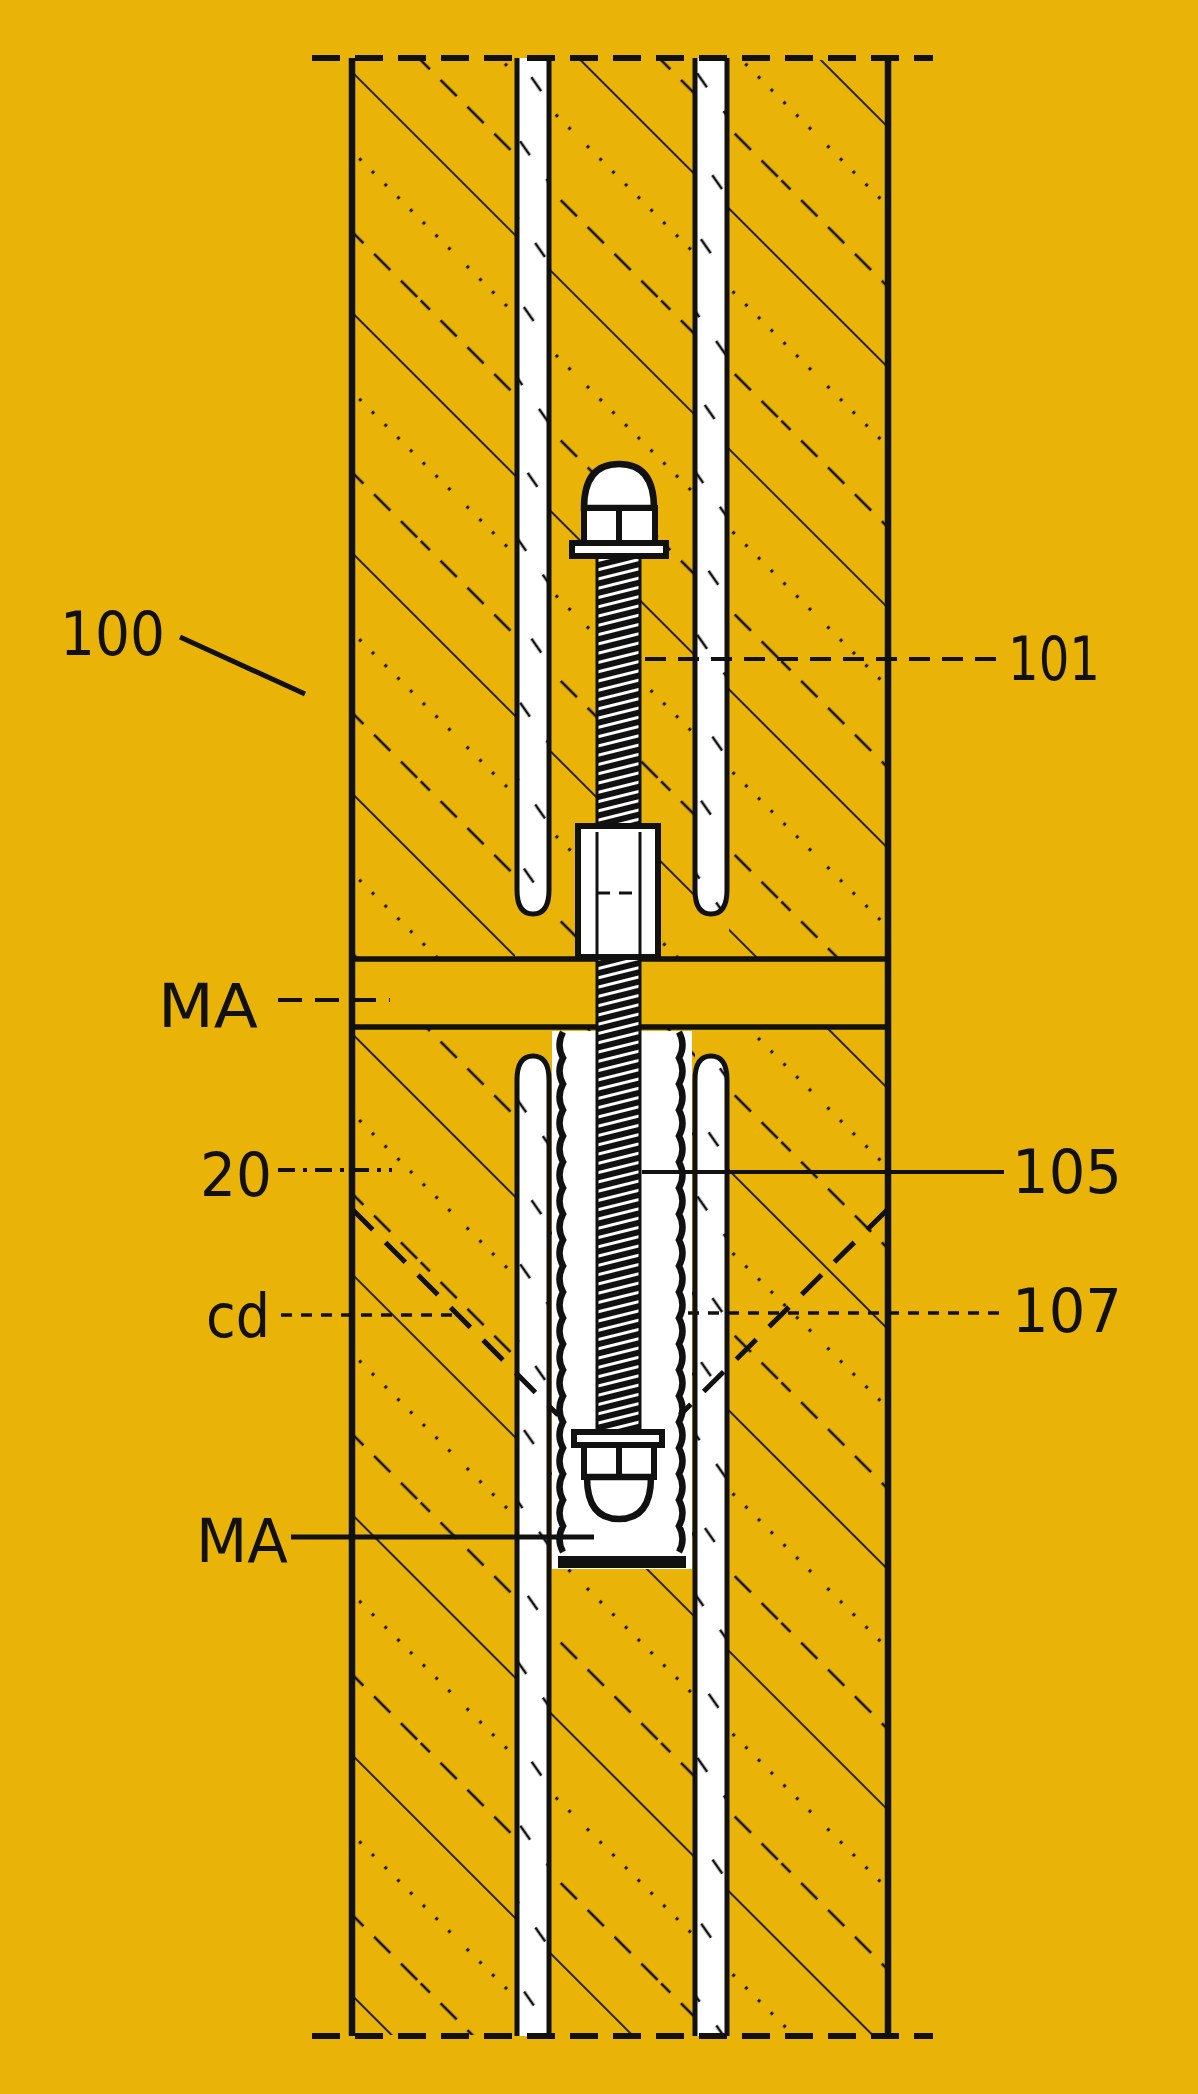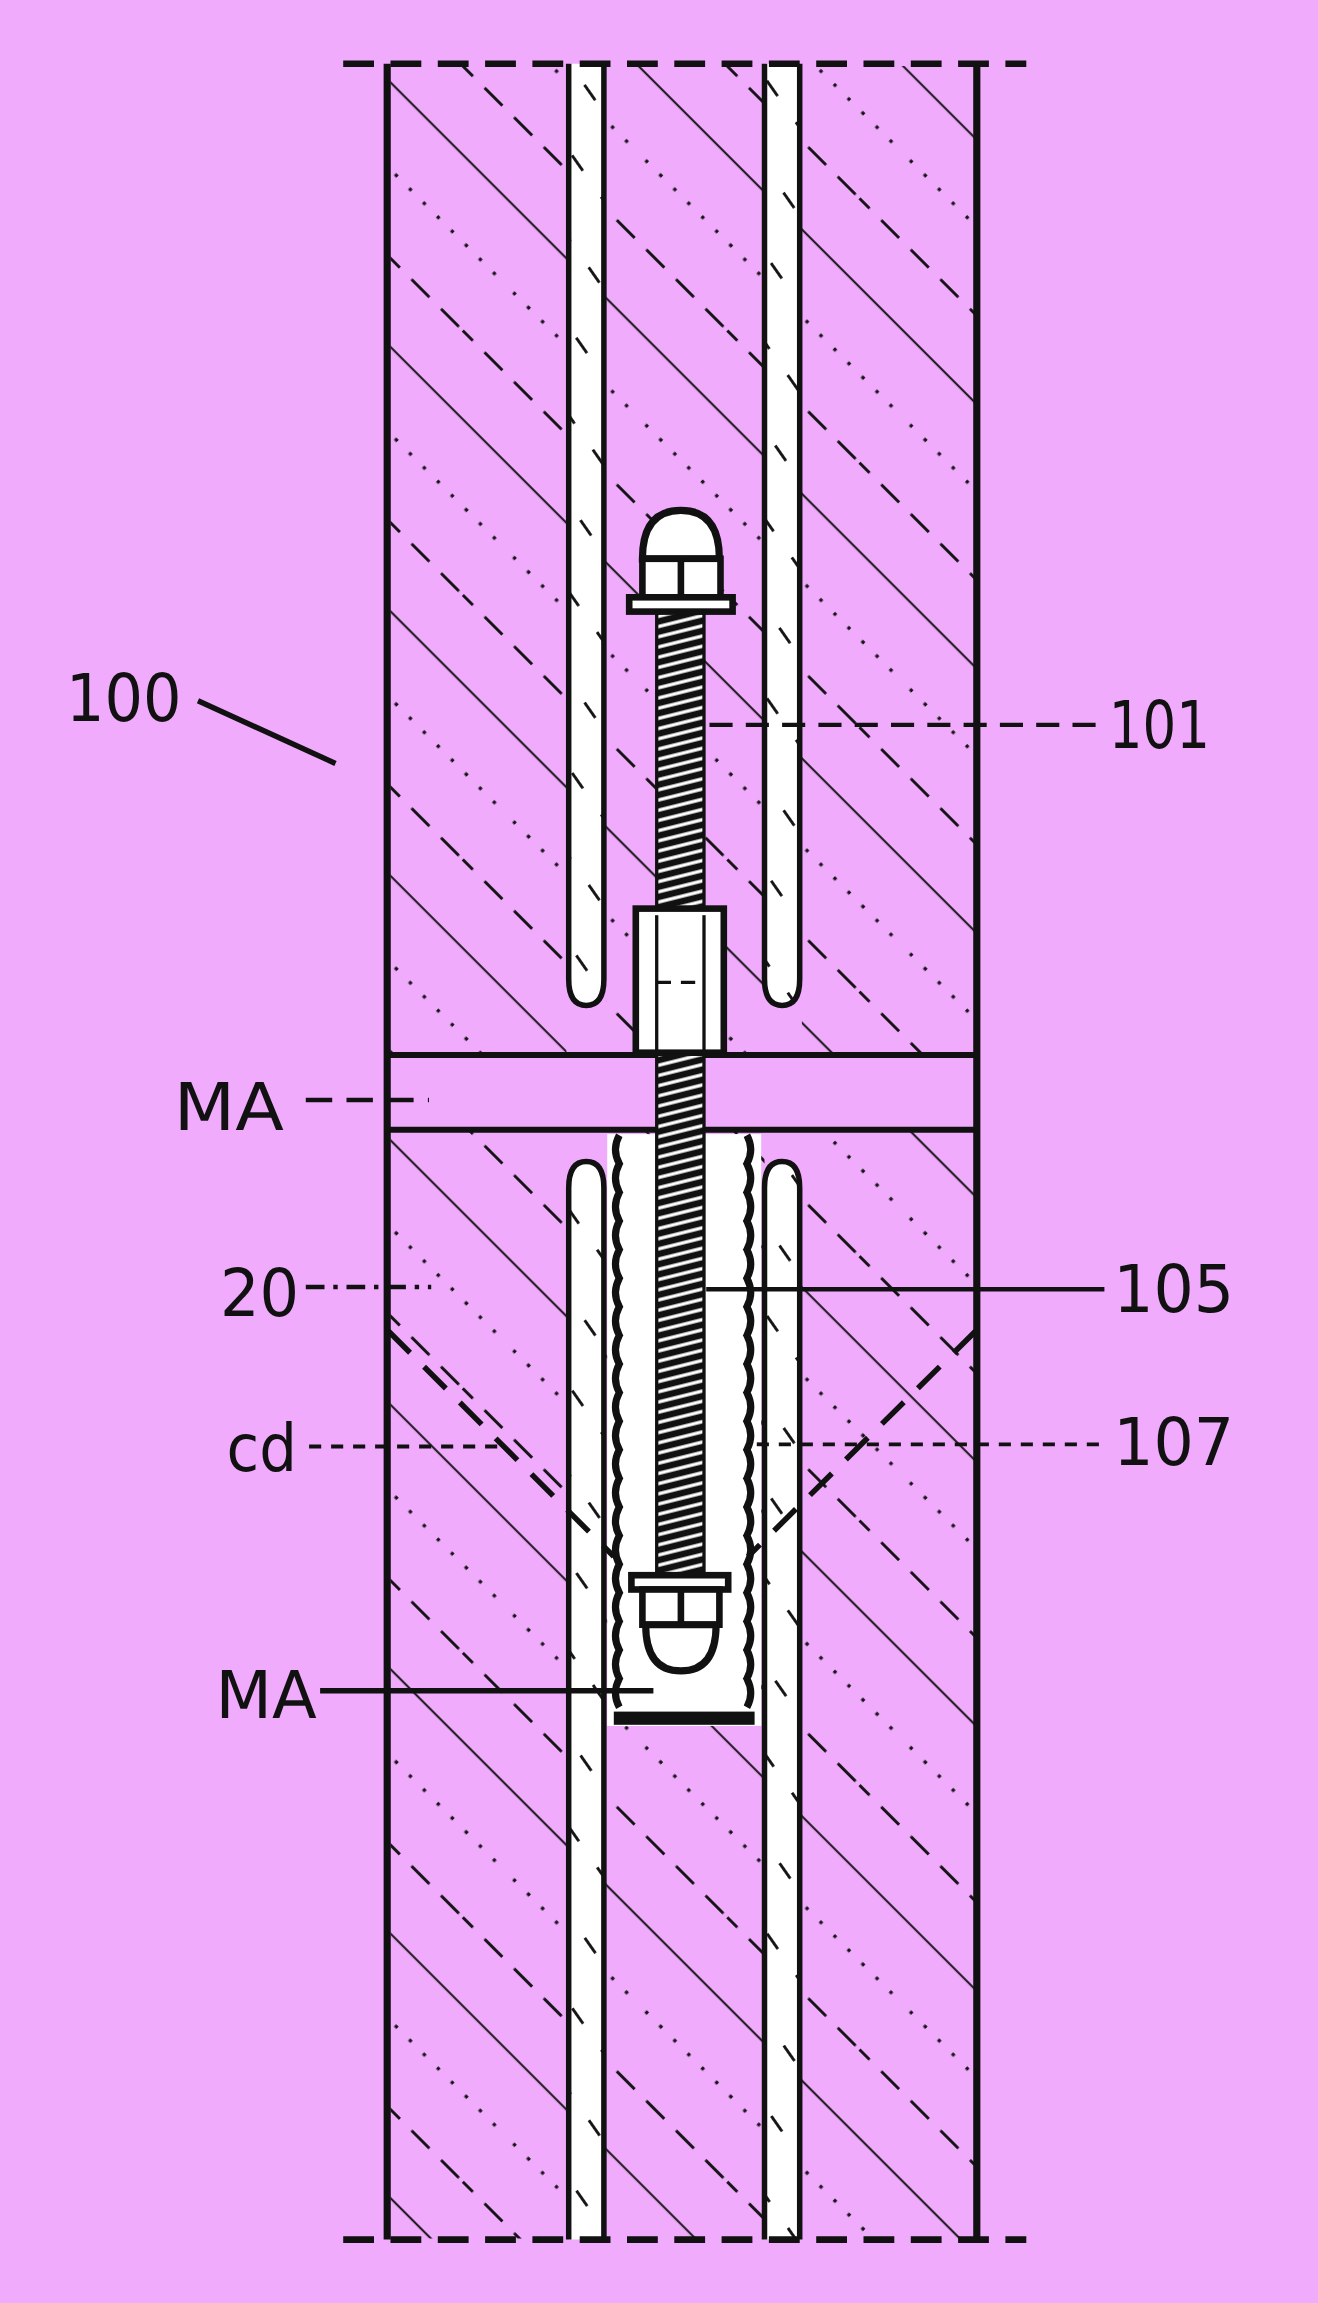--- a/index.html
+++ b/index.html
@@ -1,16 +1,16 @@
 <!DOCTYPE html>
 <html><head>
 <meta charset="utf-8">
 <style>
   html,body{margin:0;padding:0;background:#ffffff;}
-  .stage{width:1198px;height:2094px;position:relative;background:#f0abfc;overflow:hidden;}
+  .stage{width:1198px;height:2094px;position:relative;background:#eab308;overflow:hidden;}
   svg{display:block;}
   text{font-family:"DejaVu Sans","Liberation Sans",sans-serif;fill:#111;}
 </style>
 </head>
 <body>
 
 <div class="stage">
 <svg width="1198" height="2094" viewBox="0 0 1198 2094">
   <defs>
 

